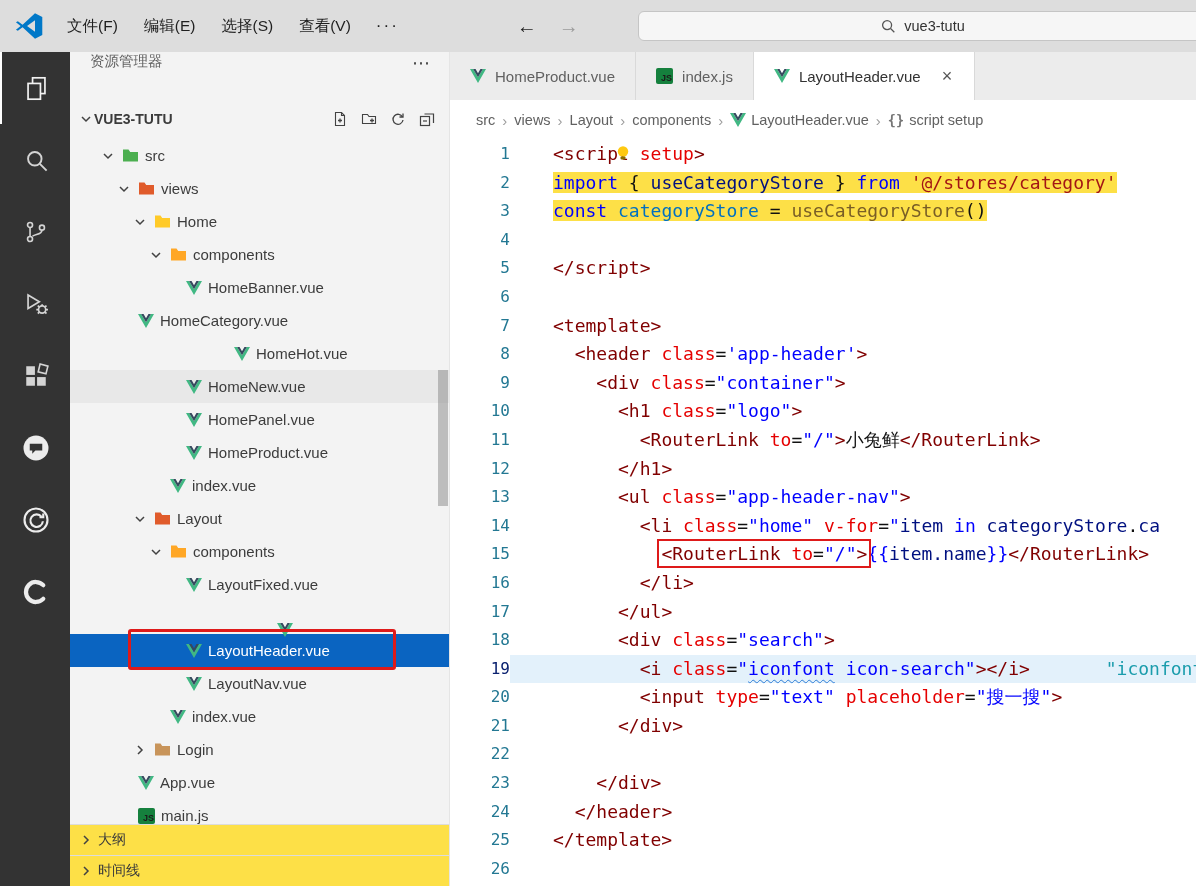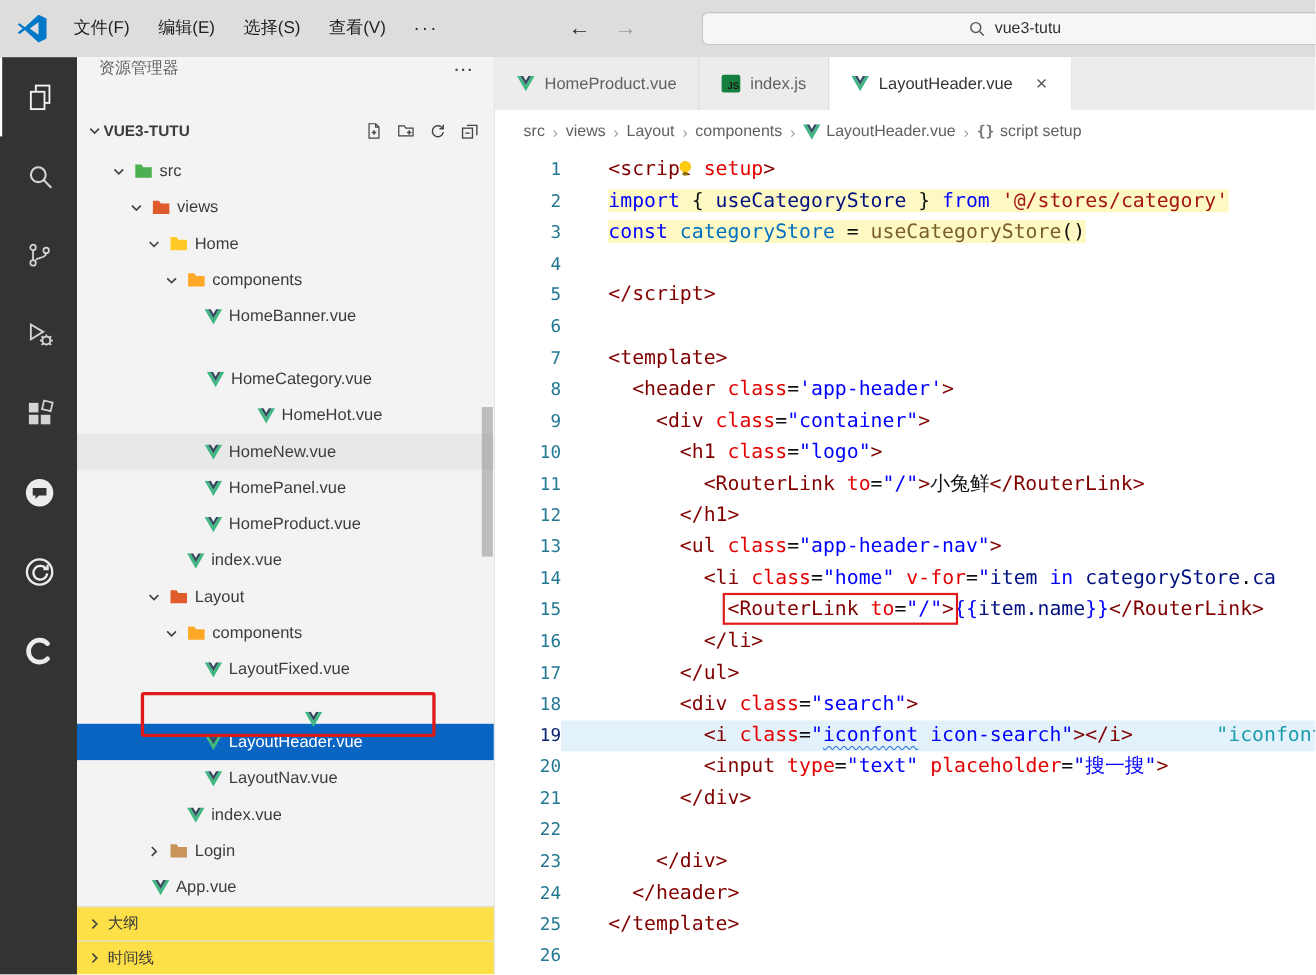--- a/index.html
+++ b/index.html
@@ -57,21 +57,21 @@
 .braces{color:#767676;font-weight:700;font-family:"DejaVu Sans Mono",monospace;font-size:13.5px}
 
 
 .editor{position:absolute;left:450px;top:140px;right:0;bottom:0;background:#fff;display:flex;font-family:"DejaVu Sans Mono",monospace}
 .gutter{width:60px;text-align:right;flex:none}
 .ln{height:28.6px;line-height:28.6px;font-size:16px;color:#237893}
 .ln-cur{color:#0b216f}
 .codecol{flex:1;overflow:hidden;position:relative}
 .cl{height:28.6px;line-height:28.6px;font-size:18px;white-space:pre;padding-left:43px}
 .cl.cur{background:#e3f1fb}
-.cl-in.sel{background:#fef9c3}
+.cl-in.sel{background:#fde047}
 .c-tag{color:#800000}
 .c-attr{color:#e50000}
 .c-str{color:#0000ff}
 .c-jstr{color:#a31515}
 .c-kw{color:#0000ff}
 .c-var{color:#001080}
 .c-cvar{color:#0070c1}
 .c-fn{color:#795e26}
 .c-p{color:#111111}
 .c-txt{color:#111111}
@@ -250,21 +250,21 @@
           <span class="tlabel">components</span>
         </div>
         <div class="trow" style="padding-left: 94px;">
           <span class="chev"></span>
           <svg class="fi" width="16" height="14" viewBox="0 0 15 13">
             <path d="M0 0h2.9l4.6 7.7L12.1 0H15L7.5 13z" fill="#41b883"></path>
             <path d="M2.9 0h2.3l2.3 3.9L9.8 0h2.3L7.5 7.7z" fill="#35495e"></path>
           </svg>
           <span class="tlabel">HomeBanner.vue</span>
         </div>
-        <div class="trow" style="padding-left: 96px; margin-top: 24px;">
+        <div class="trow" style="padding-left: 46px;">
           <span class="chev"></span>
           <svg class="fi" width="16" height="14" viewBox="0 0 15 13">
             <path d="M0 0h2.9l4.6 7.7L12.1 0H15L7.5 13z" fill="#41b883"></path>
             <path d="M2.9 0h2.3l2.3 3.9L9.8 0h2.3L7.5 7.7z" fill="#35495e"></path>
           </svg>
           <span class="tlabel">HomeCategory.vue</span>
         </div>
         <div class="trow" style="padding-left: 94px; margin-left: 48px;">
           <span class="chev"></span>
           <svg class="fi" width="16" height="14" viewBox="0 0 15 13">

